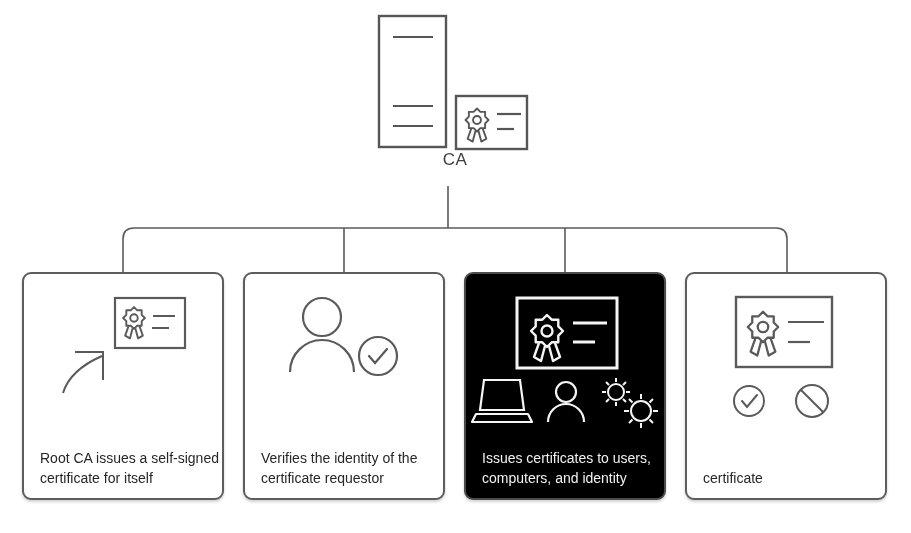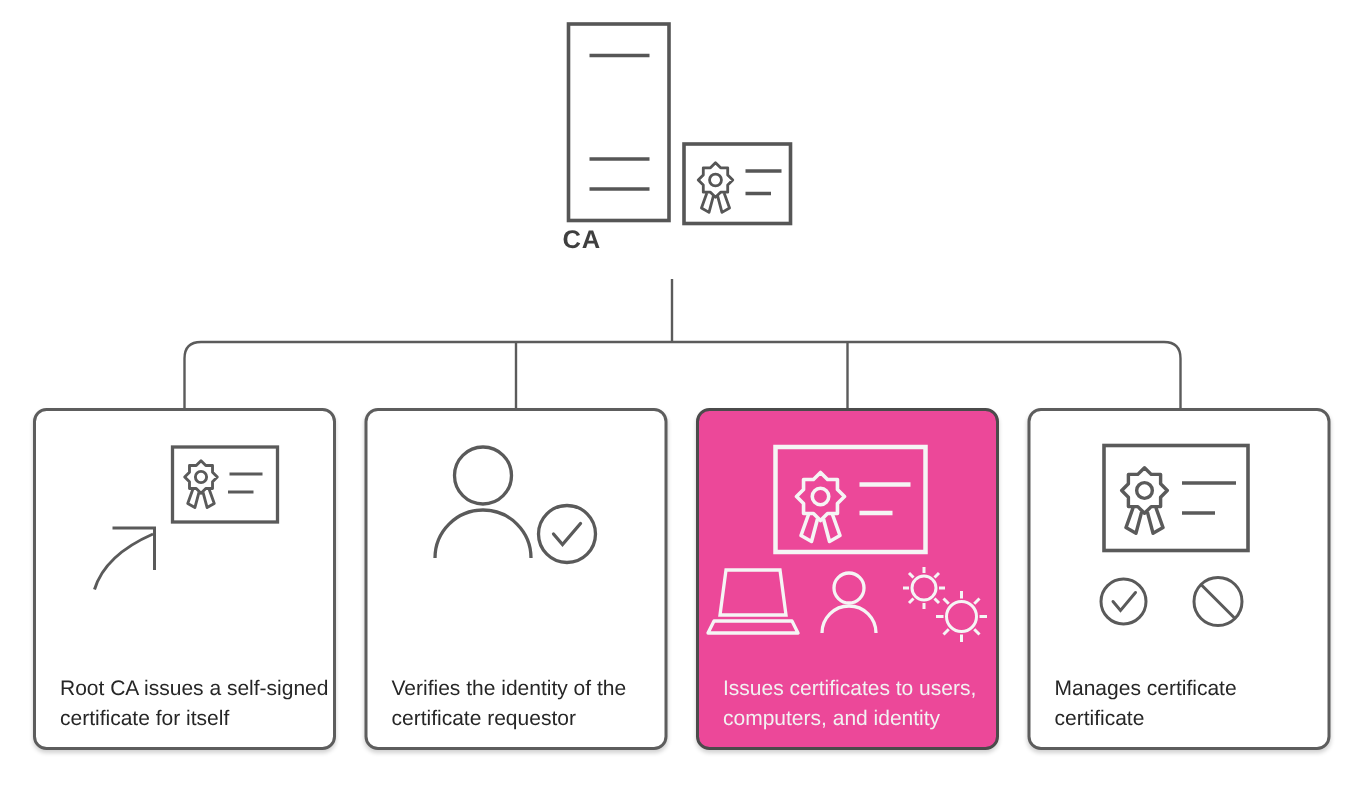--- a/index.html
+++ b/index.html
@@ -1,26 +1,26 @@
 <!DOCTYPE html>
 <html><head>
 <meta charset="utf-8">
 <style>
   html,body{margin:0;padding:0;background:#ffffff;}
   body{font-family:"Liberation Sans", sans-serif;}
   .canvas{position:relative;width:911px;height:533px;background:#ffffff;overflow:hidden;}
   svg{display:block;}
   .connector{position:absolute;left:0;top:0;pointer-events:none;}
   .root-icon{position:absolute;left:375px;top:10px;}
-  .ca-label{position:absolute;left:375px;top:150px;width:160px;
-            font-size:17px;font-weight:700;color:#3f3f3f;letter-spacing:.5px;}
+  .ca-label{position:absolute;left:375px;top:150px;width:160px;text-align:center;
+            font-size:17px;font-weight:400;color:#3f3f3f;letter-spacing:.5px;}
   .card{position:absolute;top:272px;width:202px;height:228px;background:#ffffff;
         border:2px solid #5d5d5d;border-radius:9px;box-sizing:border-box;
         box-shadow:0 2px 3px rgba(0,0,0,.18);}
-  .card.dark{background:#ec4899;border-color:#4b4b4b;}
+  .card.dark{background:#000000;border-color:#4b4b4b;}
   .card-icon{position:absolute;left:0;top:0;width:100%;height:100%;}
   .card-text{position:absolute;left:16px;right:8px;bottom:10px;
              font-size:14px;line-height:20px;color:#262626;}
   .card.dark .card-text{color:#f2f2f2;}
   .line{white-space:nowrap;}
 </style>
 </head>
 <body>
 
 <div class="canvas">
@@ -145,18 +145,17 @@
       <g>
         <circle cx="62" cy="127" r="15"></circle>
         <path d="M55,127 L60,133 L70,121" stroke-linecap="round"></path>
       </g>
       <g>
         <circle cx="125" cy="127" r="16"></circle>
         <path d="M114,116 L136,138"></path>
       </g>
     </svg>
     <div class="card-text">
-      <div class="line">Manages certificate</div>
       <div class="line">certificate</div>
     </div>
   </div>
 
 </div>
 
 </body></html>

